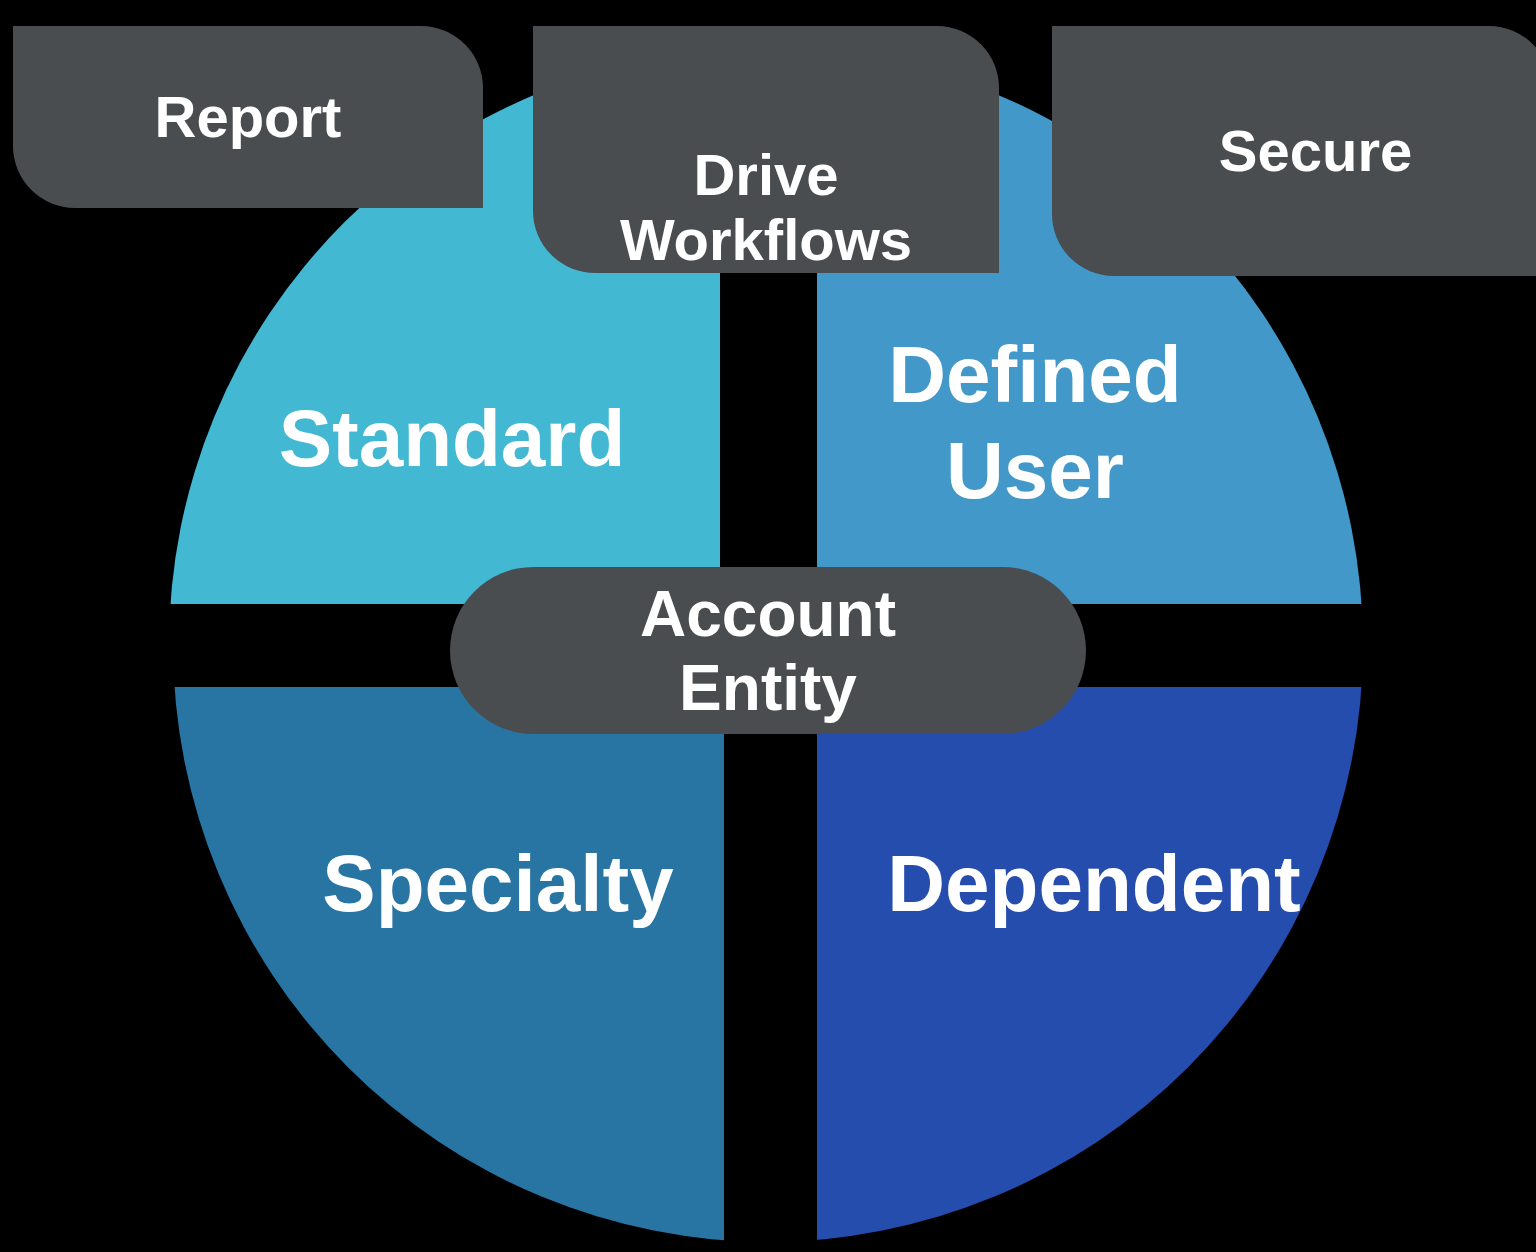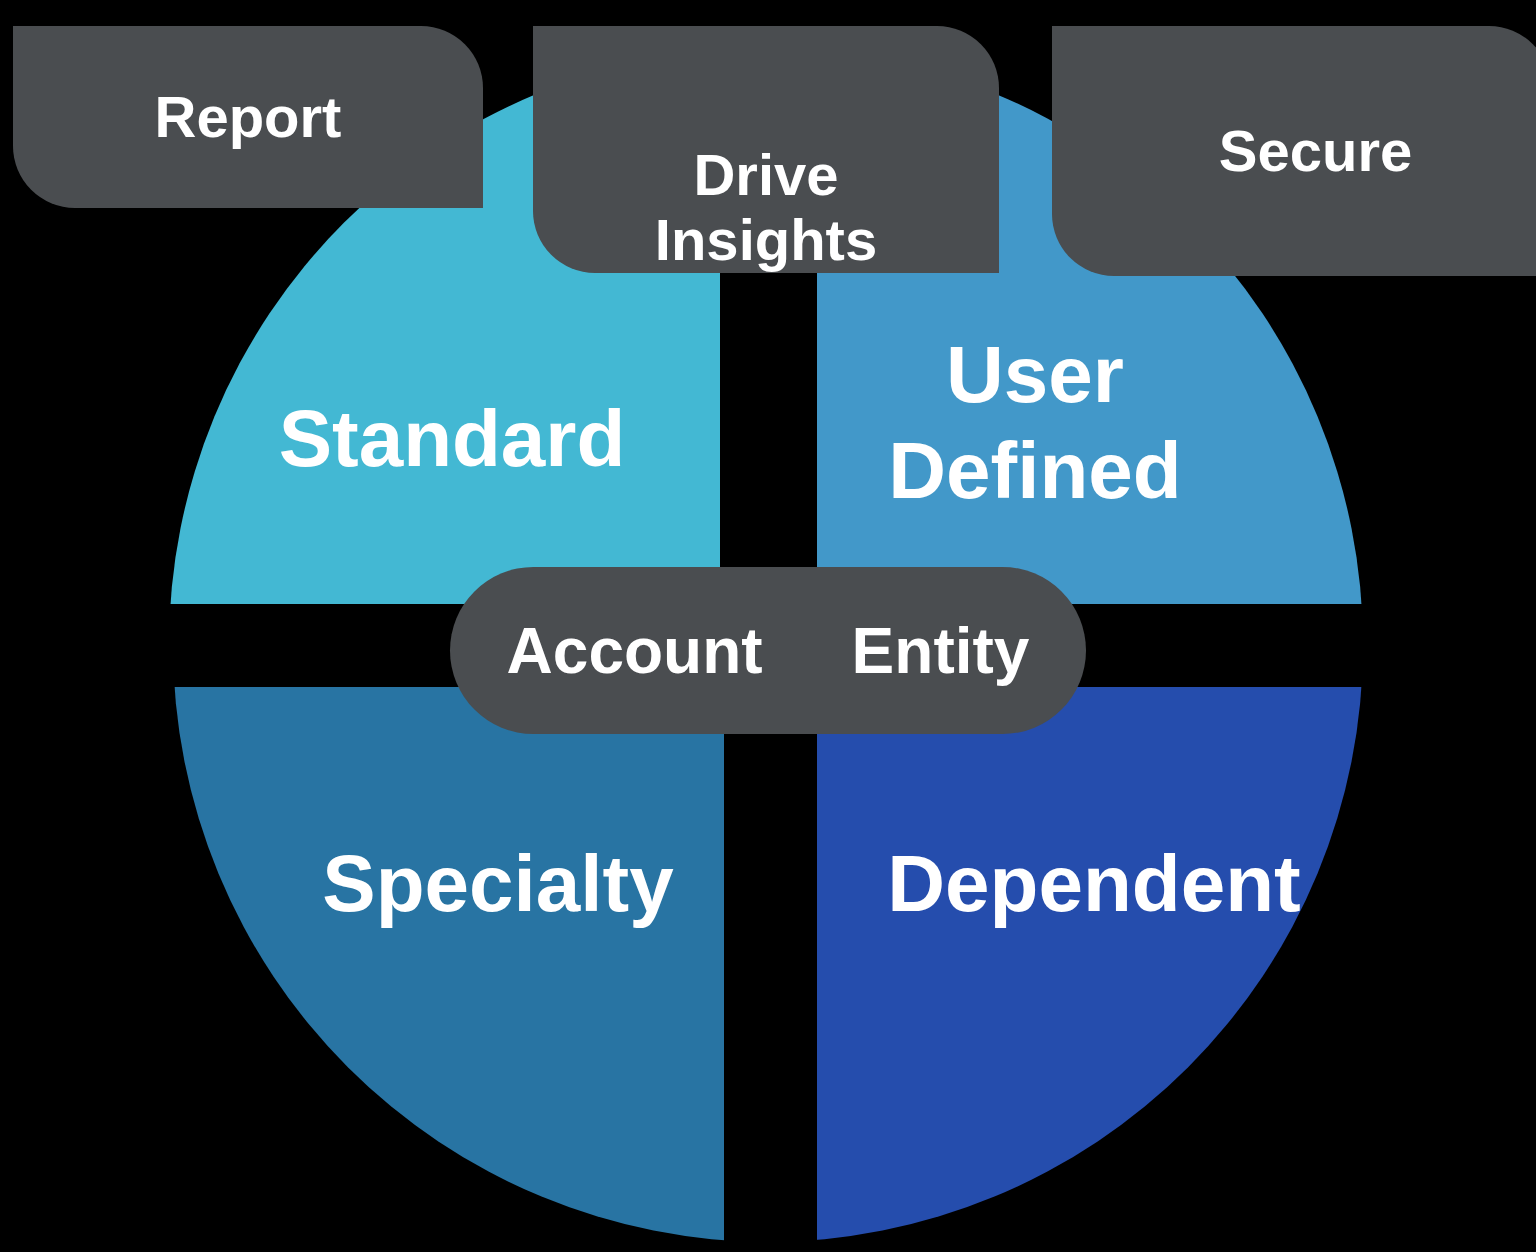--- a/index.html
+++ b/index.html
@@ -40,41 +40,41 @@
     color:var(--text,#fff);font-size:58px;line-height:1.12;text-align:center;
   }
   .box-report{left:13px;width:470px;height:182px;}
   .box-drive{left:533px;width:466px;height:247px;justify-content:flex-end;}
   .box-secure{left:1052px;width:471px;height:250px;padding-left:28px;}
   
   .pill{
     position:absolute;left:450px;top:567px;width:636px;height:167px;
     background:var(--box-bg,#4a4d50);
     border-radius:84px;
-    display:flex;flex-direction:row;align-items:center;justify-content:center;
+    display:flex;flex-direction:column;align-items:center;justify-content:center;
     column-gap:89px;
     color:var(--text,#fff);font-size:64px;white-space:nowrap;
   }
 </style>
 </head>
 <body>
 
 <div class="stage">
 
   <div class="quad quad-tl">
     <div class="quad-label label-standard">
       <div>Standard</div>
       <div></div>
     </div>
   </div>
 
   <div class="quad quad-tr">
     <div class="quad-label label-user-defined">
+      <div>Defined</div>
       <div>User</div>
-      <div>Defined</div>
     </div>
   </div>
 
   <div class="quad quad-bl">
     <div class="quad-label label-specialty">
       <div>Specialty</div>
       <div></div>
     </div>
   </div>
 
@@ -85,21 +85,21 @@
     </div>
   </div>
 
   <div class="topbox box-report">
     <div>Report</div>
     <div></div>
   </div>
 
   <div class="topbox box-drive">
     <div>Drive</div>
-    <div>Insights</div>
+    <div>Workflows</div>
   </div>
 
   <div class="topbox box-secure">
     <div>Secure</div>
   </div>
 
   <div class="pill">
     <span>Account</span>
     <span>Entity</span>
   </div>

